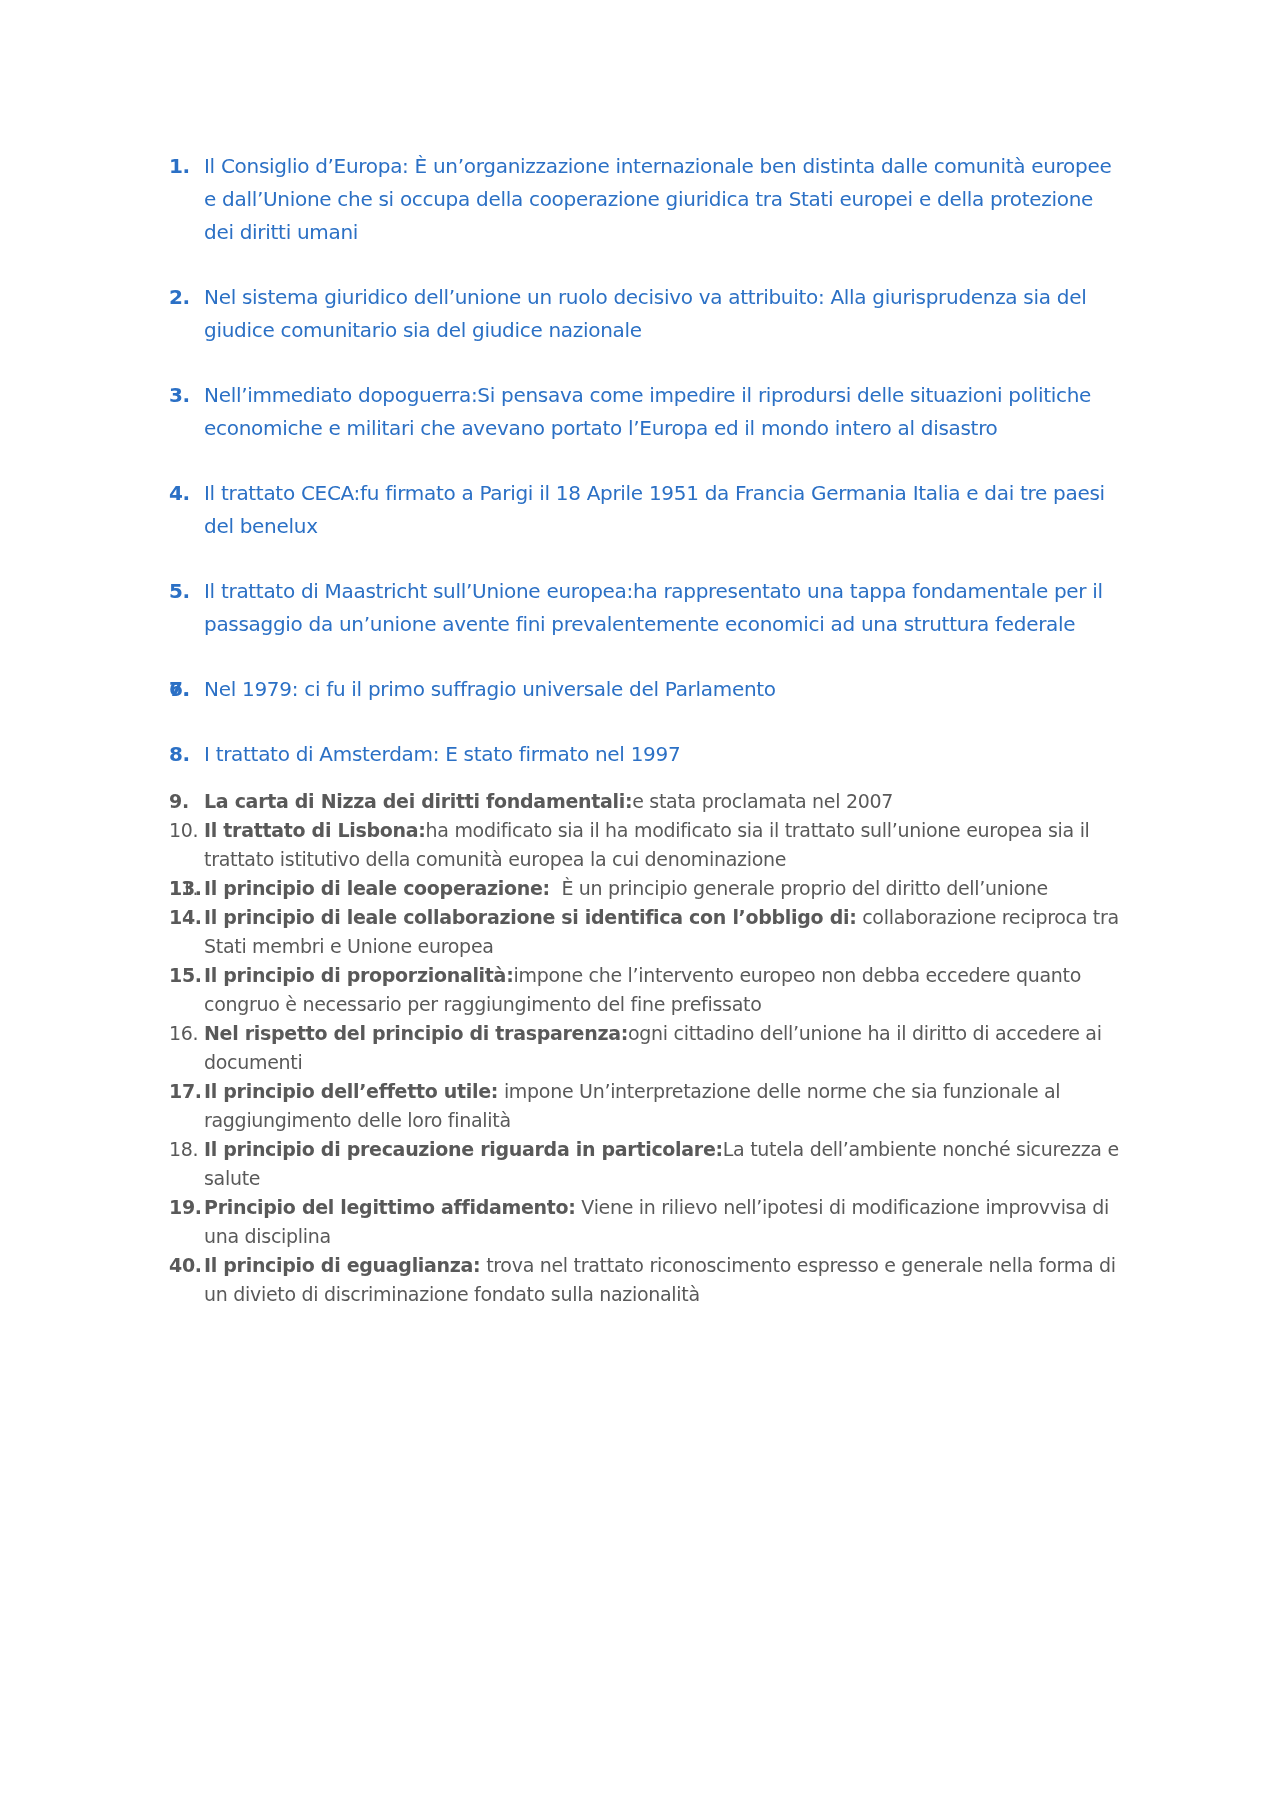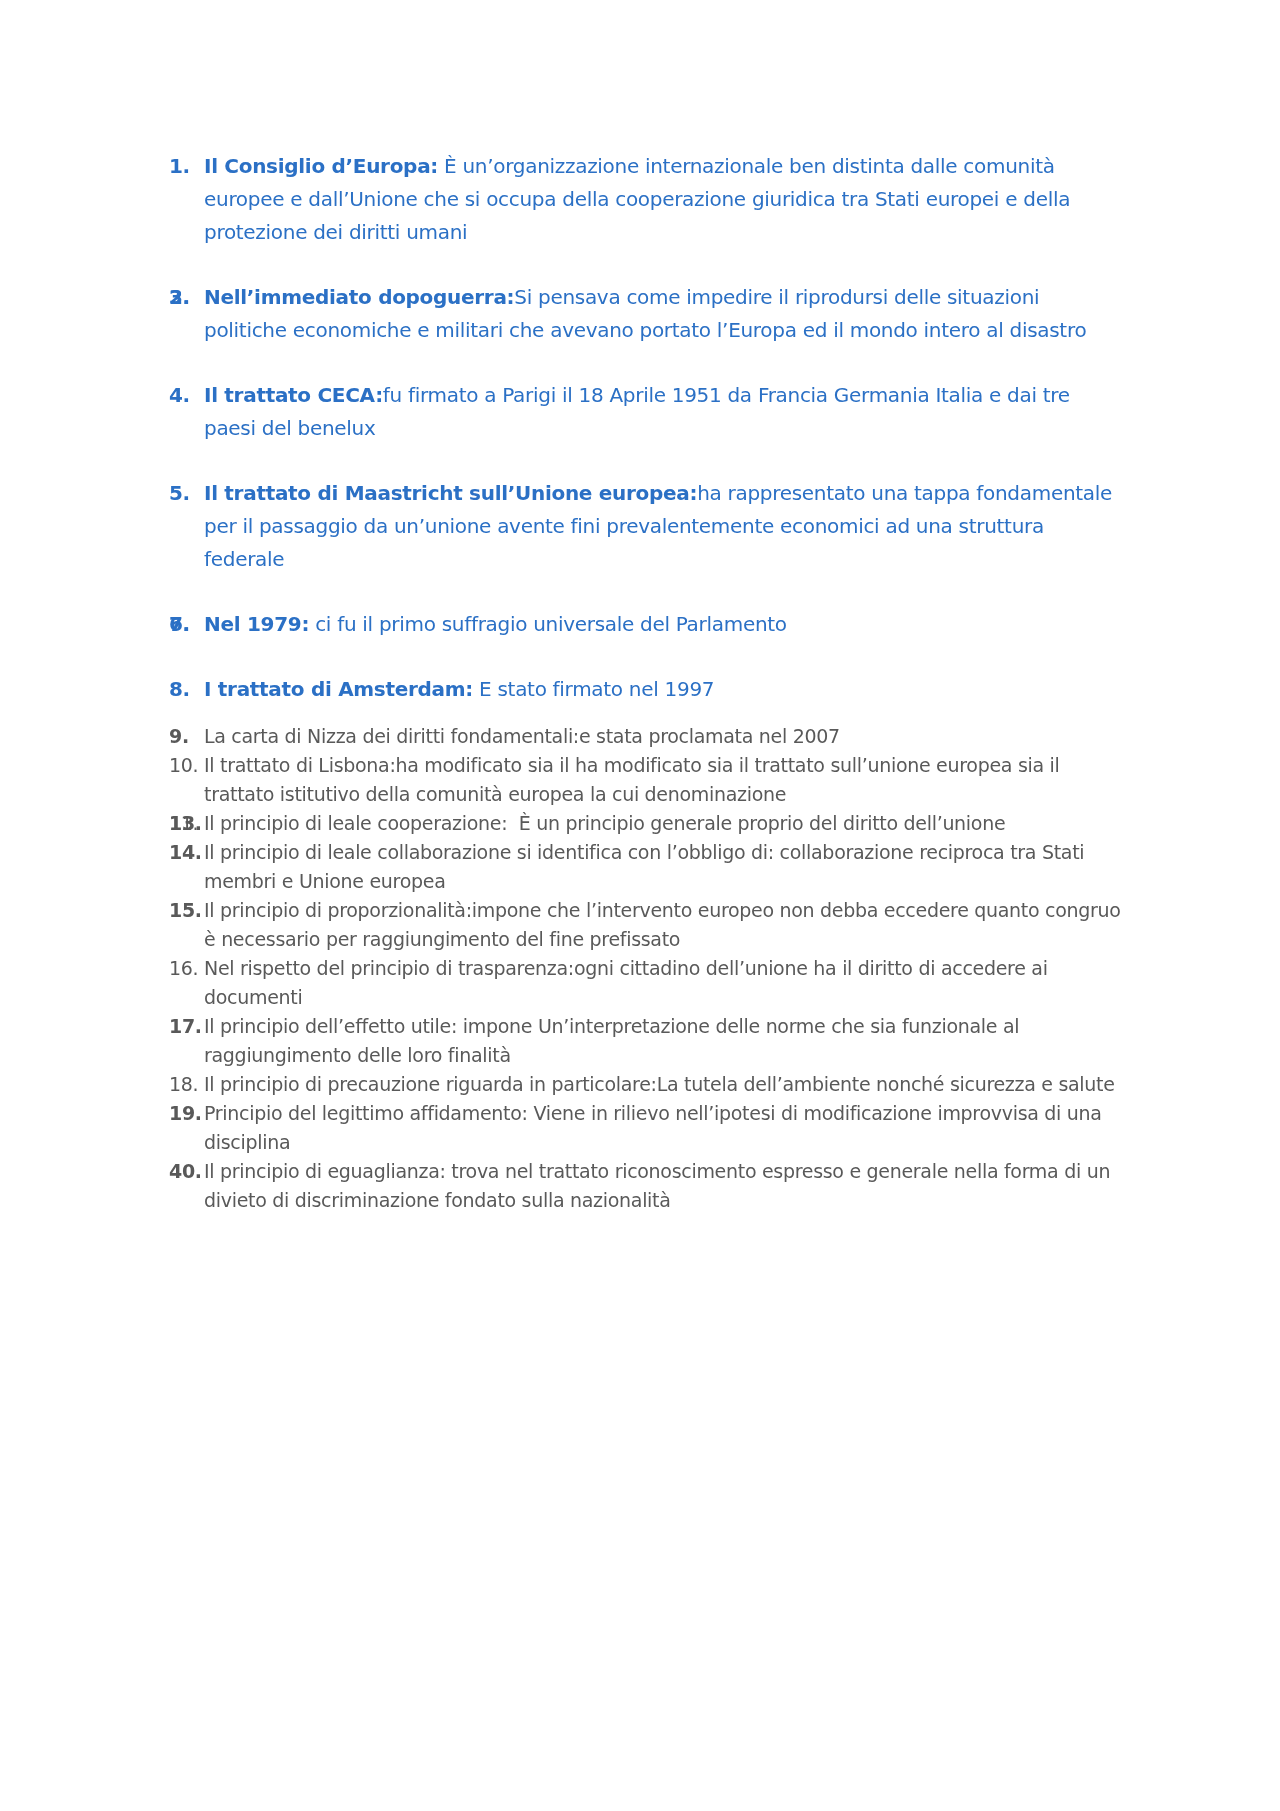--- a/index.html
+++ b/index.html
@@ -9,35 +9,35 @@
     width:1280px; height:1811px; background:#ffffff; overflow:hidden;
     font-family:"DejaVu Sans","Liberation Sans",sans-serif;
   }
   .page { padding:150px 150px 0 169px; }
   .qa-list { list-style:none; margin:0; padding:0; max-width:956px; }
   .item { position:relative; padding-left:35px; }
   .item .num { position:absolute; left:0; top:0; }
   .content { white-space:pre-wrap; }
   
   .sec-blue { color:var(--accent); font-size:20px; line-height:33px; margin-bottom:32px; letter-spacing:-0.3px; }
-  .sec-blue .num, .sec-blue .lead { font-weight:700; }
+  .sec-blue .num, .sec-blue .lead { font-weight:400; }
   .sec-blue.last-blue { margin-bottom:16px; }
   
   .sec-gray { color:var(--body-text); font-size:19px; line-height:29px; letter-spacing:-0.3px; }
-  .sec-gray .lead { font-weight:400; }
+  .sec-gray .lead { font-weight:700; }
   .num.bold { font-weight:700; }
   .num.regular { font-weight:400; }
 </style>
 </head>
 <body>
 
 <div class="page">
   <ol class="qa-list" id="list">
       <li class="item sec-blue"><span class="num bold">1.</span><span class="content"><b class="lead">Il Consiglio d’Europa:</b><span class="rest"> È un’organizzazione internazionale ben distinta dalle comunità europee e dall’Unione che si occupa della cooperazione giuridica tra Stati europei e della protezione dei diritti umani</span></span></li>
-      <li class="item sec-blue"><span class="num bold">2.</span></li>
+      <li class="item sec-blue"><span class="num bold">2.</span><span class="content"><b class="lead">Nel sistema giuridico dell’unione un ruolo decisivo va attribuito:</b><span class="rest"> Alla giurisprudenza sia del giudice comunitario sia del giudice nazionale</span></span></li>
       <li class="item sec-blue"><span class="num bold">3.</span><span class="content"><b class="lead">Nell’immediato dopoguerra:</b><span class="rest">Si pensava come impedire il riprodursi delle situazioni politiche economiche e militari che avevano portato l’Europa ed il mondo intero al disastro</span></span></li>
       <li class="item sec-blue"><span class="num bold">4.</span><span class="content"><b class="lead">Il trattato CECA:</b><span class="rest">fu firmato a Parigi il 18 Aprile 1951 da Francia Germania Italia e dai tre paesi del benelux</span></span></li>
       <li class="item sec-blue"><span class="num bold">5.</span><span class="content"><b class="lead">Il trattato di Maastricht sull’Unione europea:</b><span class="rest">ha rappresentato una tappa fondamentale per il passaggio da un’unione avente fini prevalentemente economici ad una struttura federale</span></span></li>
       <li class="item sec-blue"><span class="num bold">6.</span></li>
       <li class="item sec-blue"><span class="num bold">7.</span><span class="content"><b class="lead">Nel 1979:</b><span class="rest"> ci fu il primo suffragio universale del Parlamento</span></span></li>
       <li class="item sec-blue last-blue"><span class="num bold">8.</span><span class="content"><b class="lead">I trattato di Amsterdam:</b><span class="rest"> E stato firmato nel 1997</span></span></li>
       <li class="item sec-gray"><span class="num bold">9.</span><span class="content"><b class="lead">La carta di Nizza dei diritti fondamentali:</b><span class="rest">e stata proclamata nel 2007</span></span></li>
       <li class="item sec-gray"><span class="num regular">10.</span><span class="content"><b class="lead">Il trattato di Lisbona:</b><span class="rest">ha modificato sia il ha modificato sia il trattato sull’unione europea sia il trattato istitutivo della comunità europea la cui denominazione</span></span></li>
       <li class="item sec-gray"><span class="num regular">11.</span></li>
       <li class="item sec-gray"><span class="num bold">13.</span><span class="content"><b class="lead">Il principio di leale cooperazione:</b><span class="rest">  È un principio generale proprio del diritto dell’unione</span></span></li>

